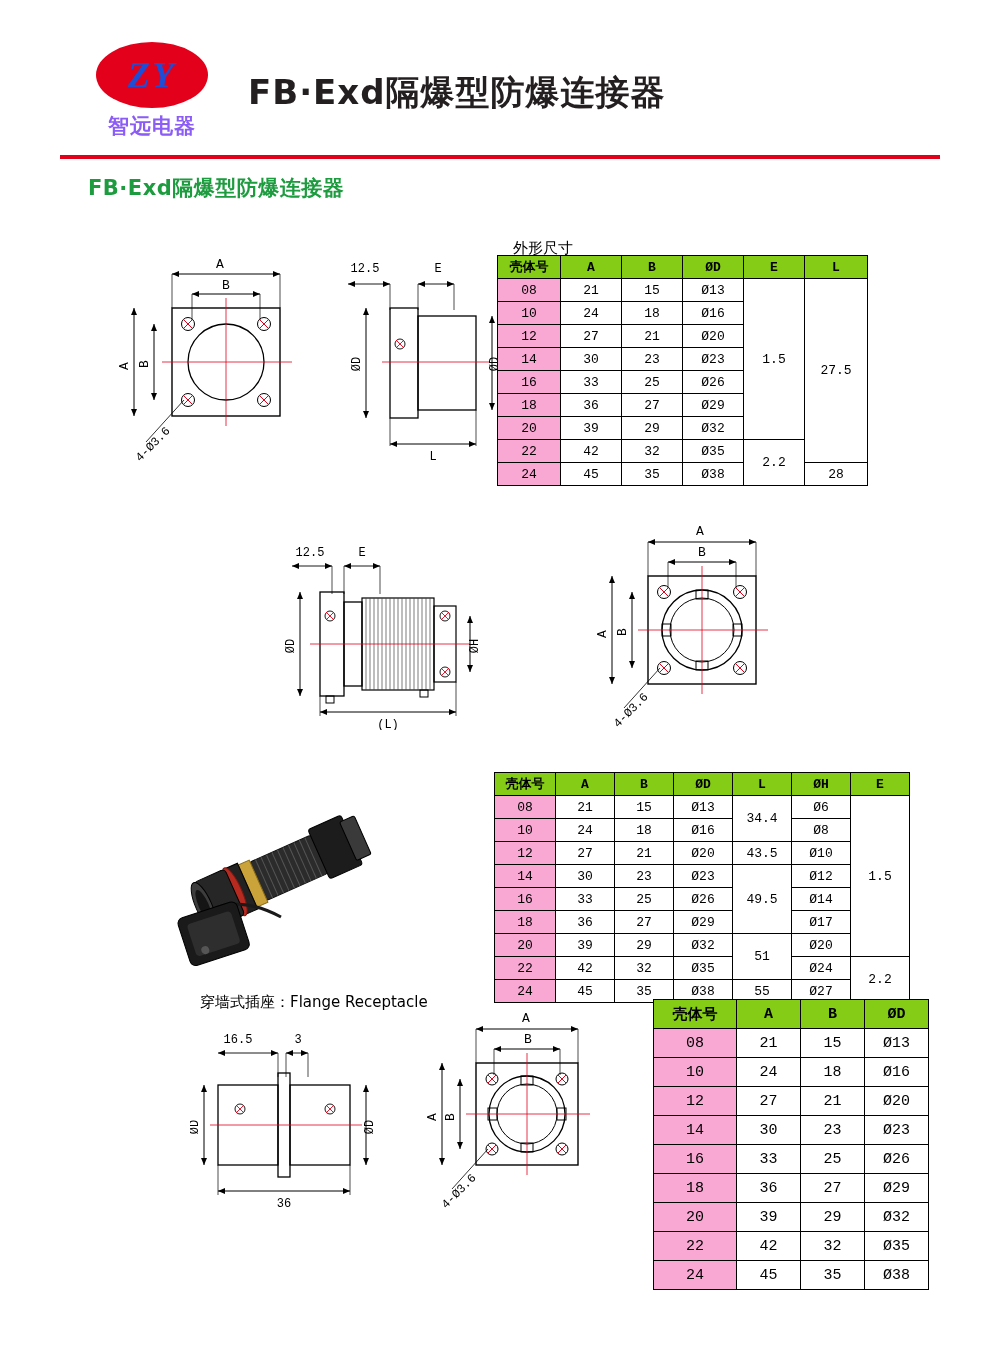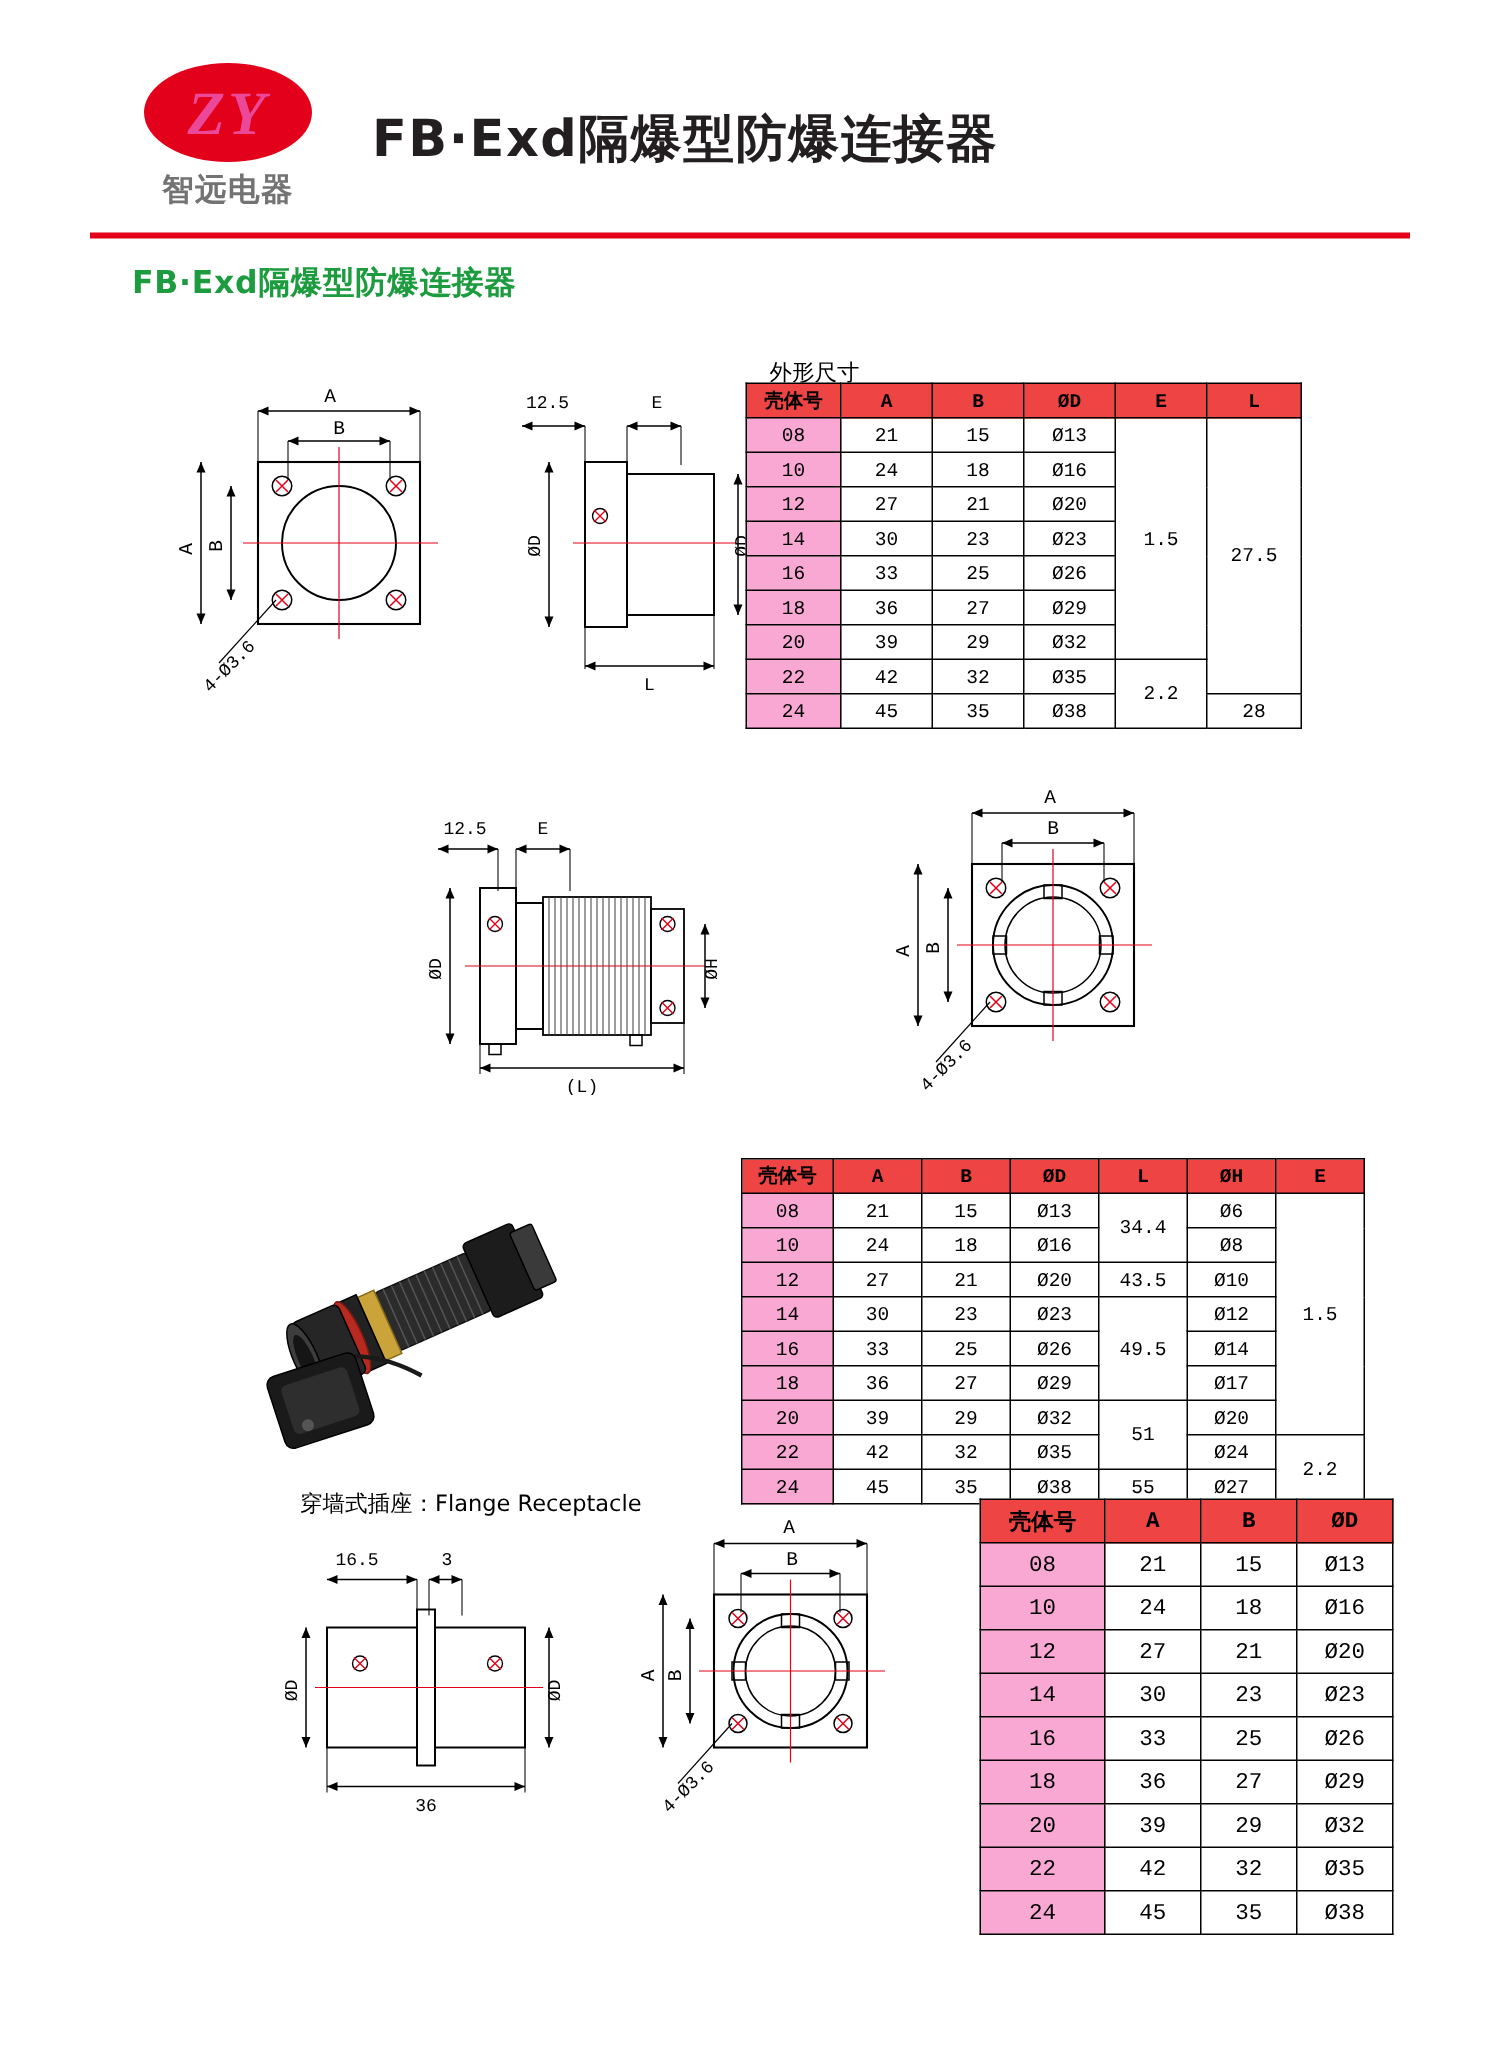--- a/index.html
+++ b/index.html
@@ -14,27 +14,27 @@
 
   
   .header{position:absolute;left:0;top:0;width:1000px;height:160px;}
   .logo{position:absolute;left:96px;top:42px;width:112px;height:104px;}
   .logo .ellipse{
     position:absolute;left:0;top:0;width:112px;height:66px;
     background:#e2001a;border-radius:50% 50% 50% 50%/50% 50% 50% 50%;
   }
   .logo .zy{
     position:absolute;left:0;top:2px;width:112px;height:62px;
-    color:#ec4899;font-family:"Liberation Serif", serif;font-style:italic;
-    font-weight:bold;font-size:41px;text-align:center;line-height:62px;
+    color:#1d4ed8;font-family:"Liberation Serif", serif;font-style:italic;
+    font-weight:bold;font-size:36px;text-align:center;line-height:62px;
     letter-spacing:2px;
   }
   .logo .cn{
     position:absolute;left:0;top:70px;width:112px;text-align:center;
-    color:#737373;font-size:21px;font-weight:bold;letter-spacing:1px;
+    color:#8b5cf6;font-size:21px;font-weight:bold;letter-spacing:1px;
     font-family:"DejaVu Sans", sans-serif;
   }
   .header-title{
     position:absolute;left:248px;top:70px;
     font-size:34px;font-weight:bold;color:#231f20;letter-spacing:1px;
     font-family:"DejaVu Sans", sans-serif;
   }
   .header-rule{
     position:absolute;left:60px;top:155px;width:880px;height:4px;background:#e2001a;
   }
@@ -55,21 +55,21 @@
   
   table.spec{
     position:absolute;border-collapse:collapse;
     font-family:"Liberation Mono", monospace;font-size:13px;
     background:#fff;
   }
   table.spec td, table.spec th{
     border:1px solid #000;text-align:center;vertical-align:middle;
     padding:0;font-weight:normal;
   }
-  table.spec th{background:#ef4444;font-weight:bold;}
+  table.spec th{background:#84cc16;font-weight:bold;}
   table.spec td.code{background:#f9a8d4;}
 
   
   #table1{left:497px;top:255px;}
   #table1 th, #table1 td{width:60px;height:22px;}
   #table1 th.c0,#table1 td.c0{width:62px;}
   #table1 th.cL,#table1 td.cL{width:62px;}
 
   
   #table2{left:494px;top:772px;}

